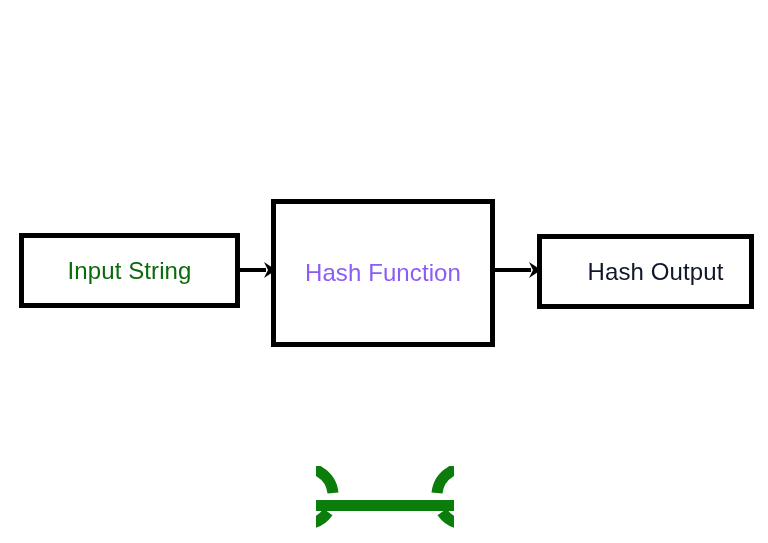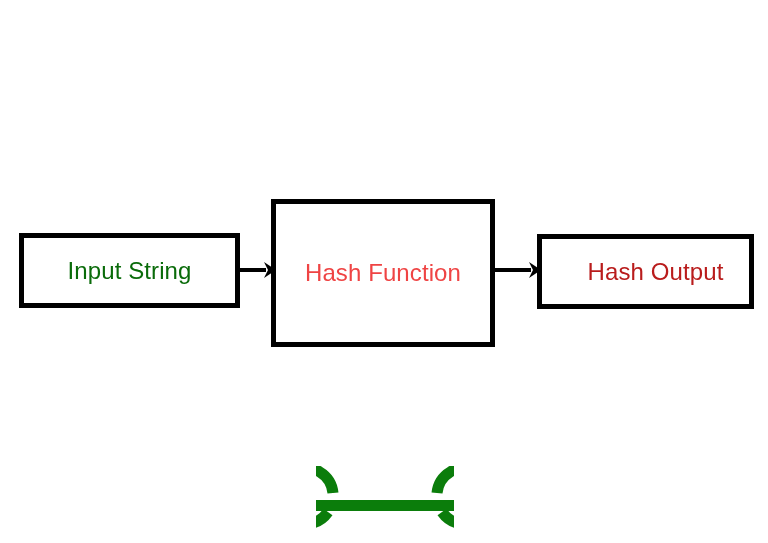--- a/index.html
+++ b/index.html
@@ -69,30 +69,30 @@
   <div class="flow-box" id="box-input" style="border-color: rgb(0, 0, 0); background: rgb(255, 255, 255);">
     <span class="box-label" style="color: rgb(10, 107, 10);">Input String</span>
   </div>
 
   <svg class="arrow" id="arrow-1" viewBox="0 0 38 26">
     <line x1="2" y1="13" x2="28" y2="13" stroke="#000000" stroke-width="4"></line>
     <polygon points="26,5 38,13 26,21 30,13" fill="#000000"></polygon>
   </svg>
 
   <div class="flow-box" id="box-hash" style="border-color: rgb(0, 0, 0); background: rgb(255, 255, 255);">
-    <span class="box-label" style="color: #ef4444;">Hash Function</span>
+    <span class="box-label" style="color: #8b5cf6;">Hash Function</span>
   </div>
 
   <svg class="arrow" id="arrow-2" viewBox="0 0 48 26">
     <line x1="2" y1="13" x2="38" y2="13" stroke="#000000" stroke-width="4"></line>
     <polygon points="36,5 48,13 36,21 40,13" fill="#000000"></polygon>
   </svg>
 
   <div class="flow-box" id="box-output" style="border-color: rgb(0, 0, 0); background: rgb(255, 255, 255);">
-    <span class="box-label" style="color: #b91c1c; margin-left: 20px;">Hash Output</span>
+    <span class="box-label" style="color: #0f172a; margin-left: 20px;">Hash Output</span>
   </div>
 
   <svg id="gfg-logo" viewBox="0 0 138 68">
     <g fill="none" stroke="#0b7d0b" stroke-width="11" stroke-linecap="butt">
 
       <path d="M 12,46 a 28,28 0 1 1 5,-19"></path>
 
       <path d="M 126,46 a 28,28 0 1 0 -5,-19"></path>
     </g>
 

